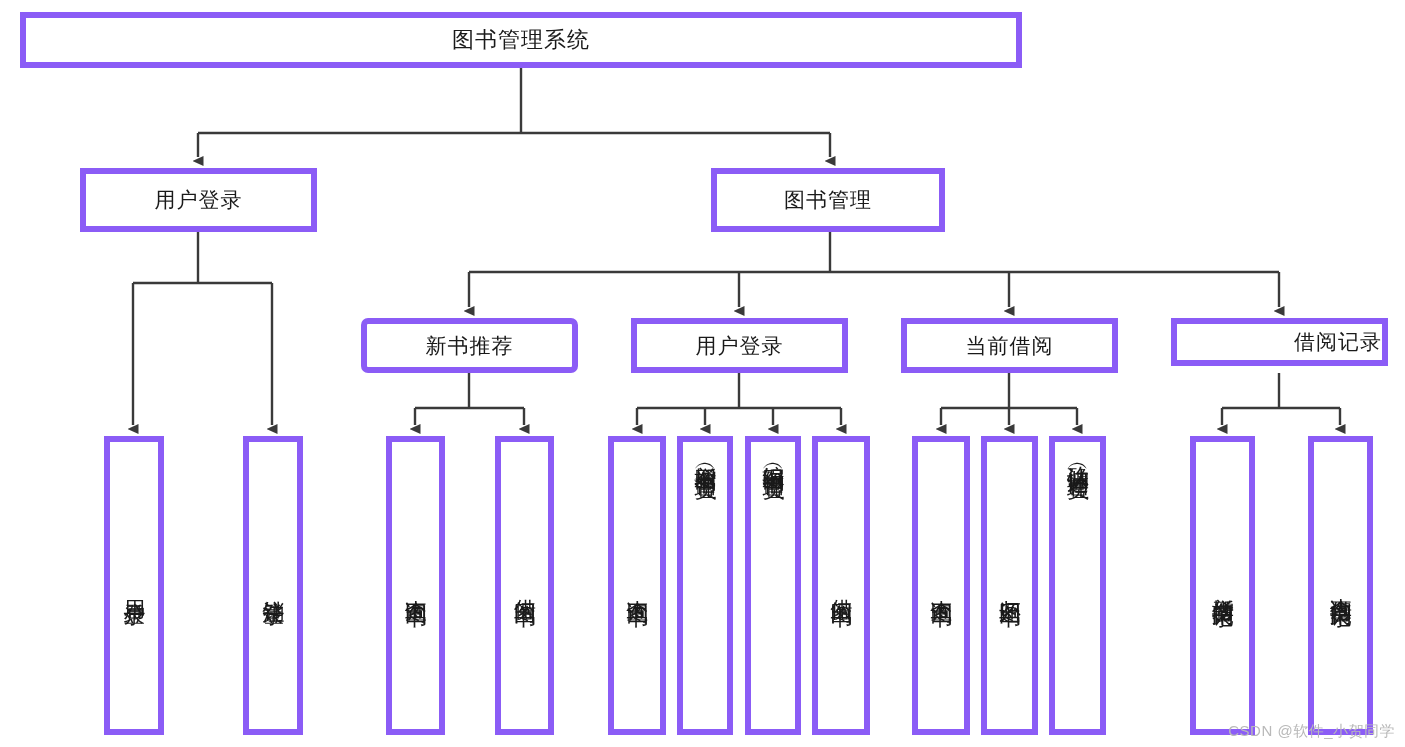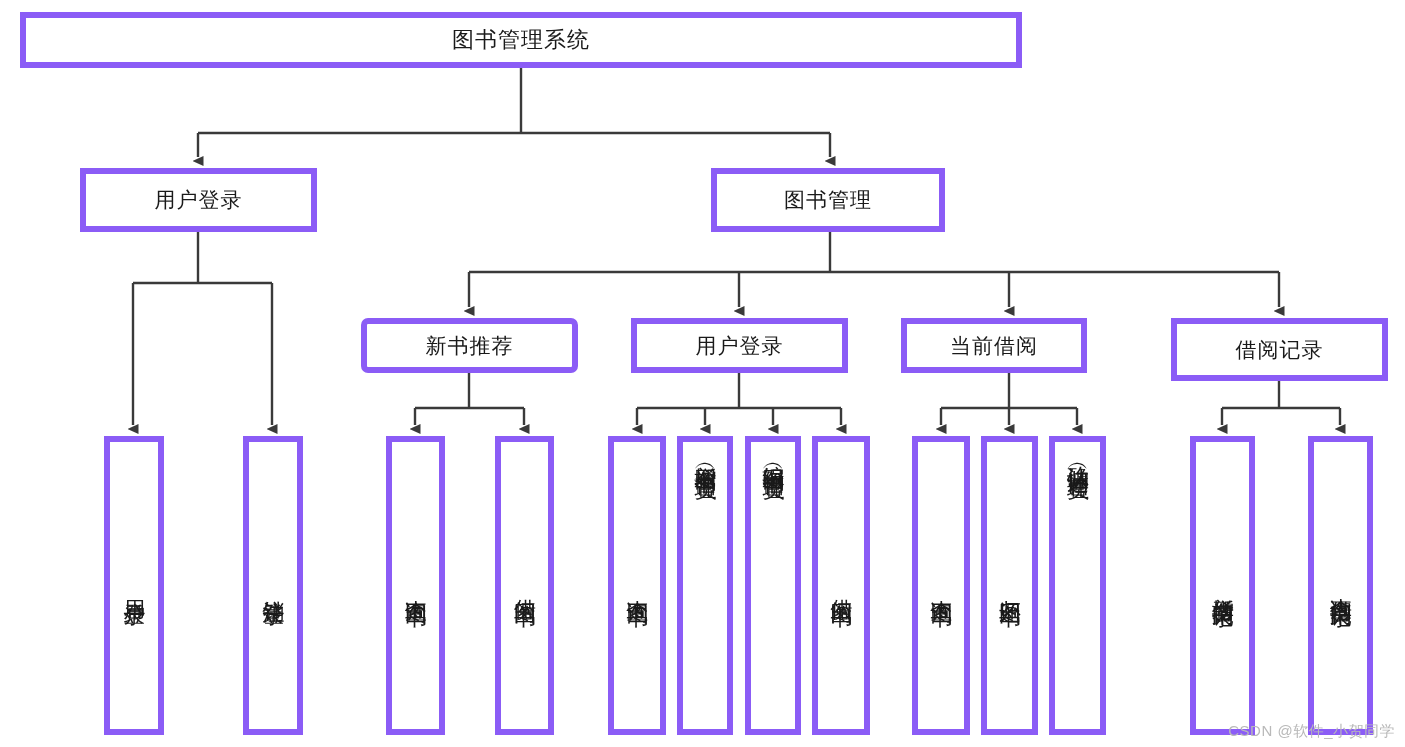--- a/index.html
+++ b/index.html
@@ -135,24 +135,24 @@
   <div class="node node-h" style="left:711px;top:168px;width:234px;height:64px;">
     <span>图书管理</span>
   </div>
 
   <div class="node node-h" style="left:361px;top:318px;width:217px;height:55px;border-radius:7px;">
     <span>新书推荐</span>
   </div>
   <div class="node node-h" style="left:631px;top:318px;width:217px;height:55px;">
     <span>用户登录</span>
   </div>
-  <div class="node node-h" style="left:901px;top:318px;width:186px;height:55px;">
+  <div class="node node-h" style="left:901px;top:318px;width:217px;height:55px;">
     <span>当前借阅</span>
   </div>
-  <div class="node node-h" style="left:1171px;top:318px;width:217px;height:63px;">
+  <div class="node node-h" style="left:1171px;top:318px;width:217px;height:48px;justify-content:flex-end;">
     <span>借阅记录</span>
   </div>
 
   <div class="node node-v" style="left:104px;top:436px;width:60px;height:299px;">
     <span class="vlabel">用户登录</span>
   </div>
   <div class="node node-v" style="left:243px;top:436px;width:60px;height:299px;">
     <span class="vlabel">注销登录</span>
   </div>
 

